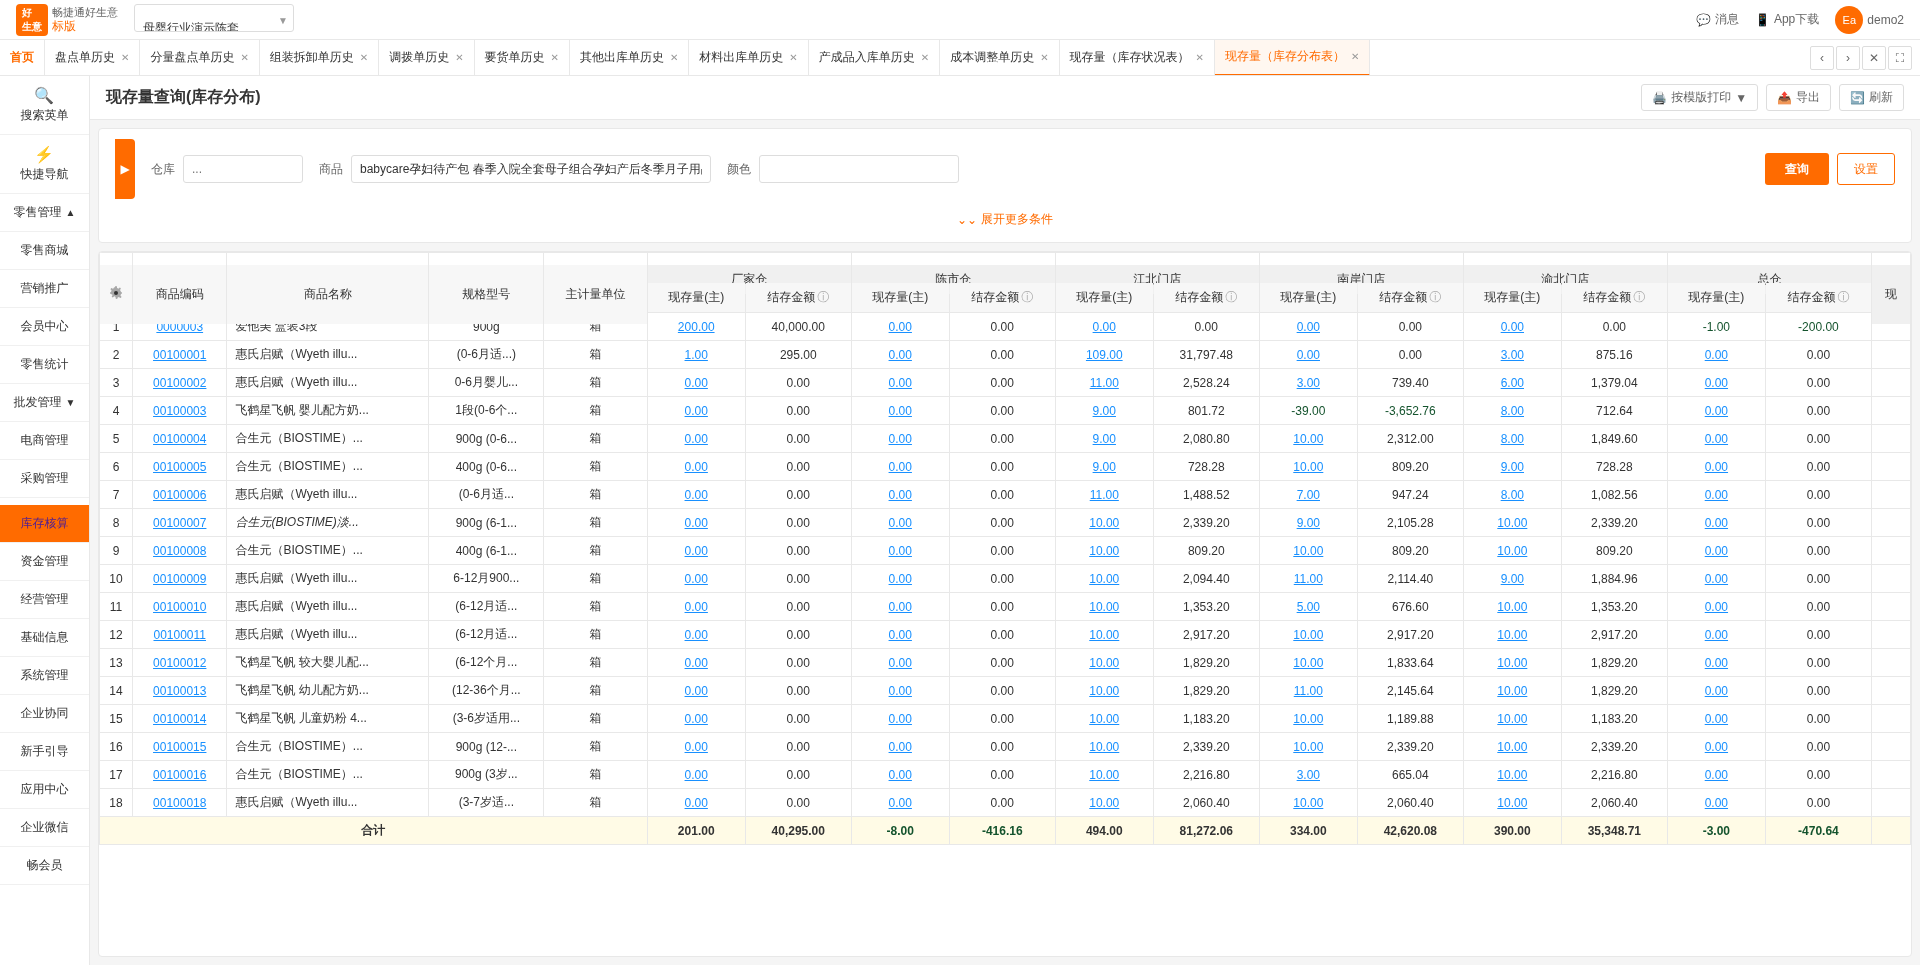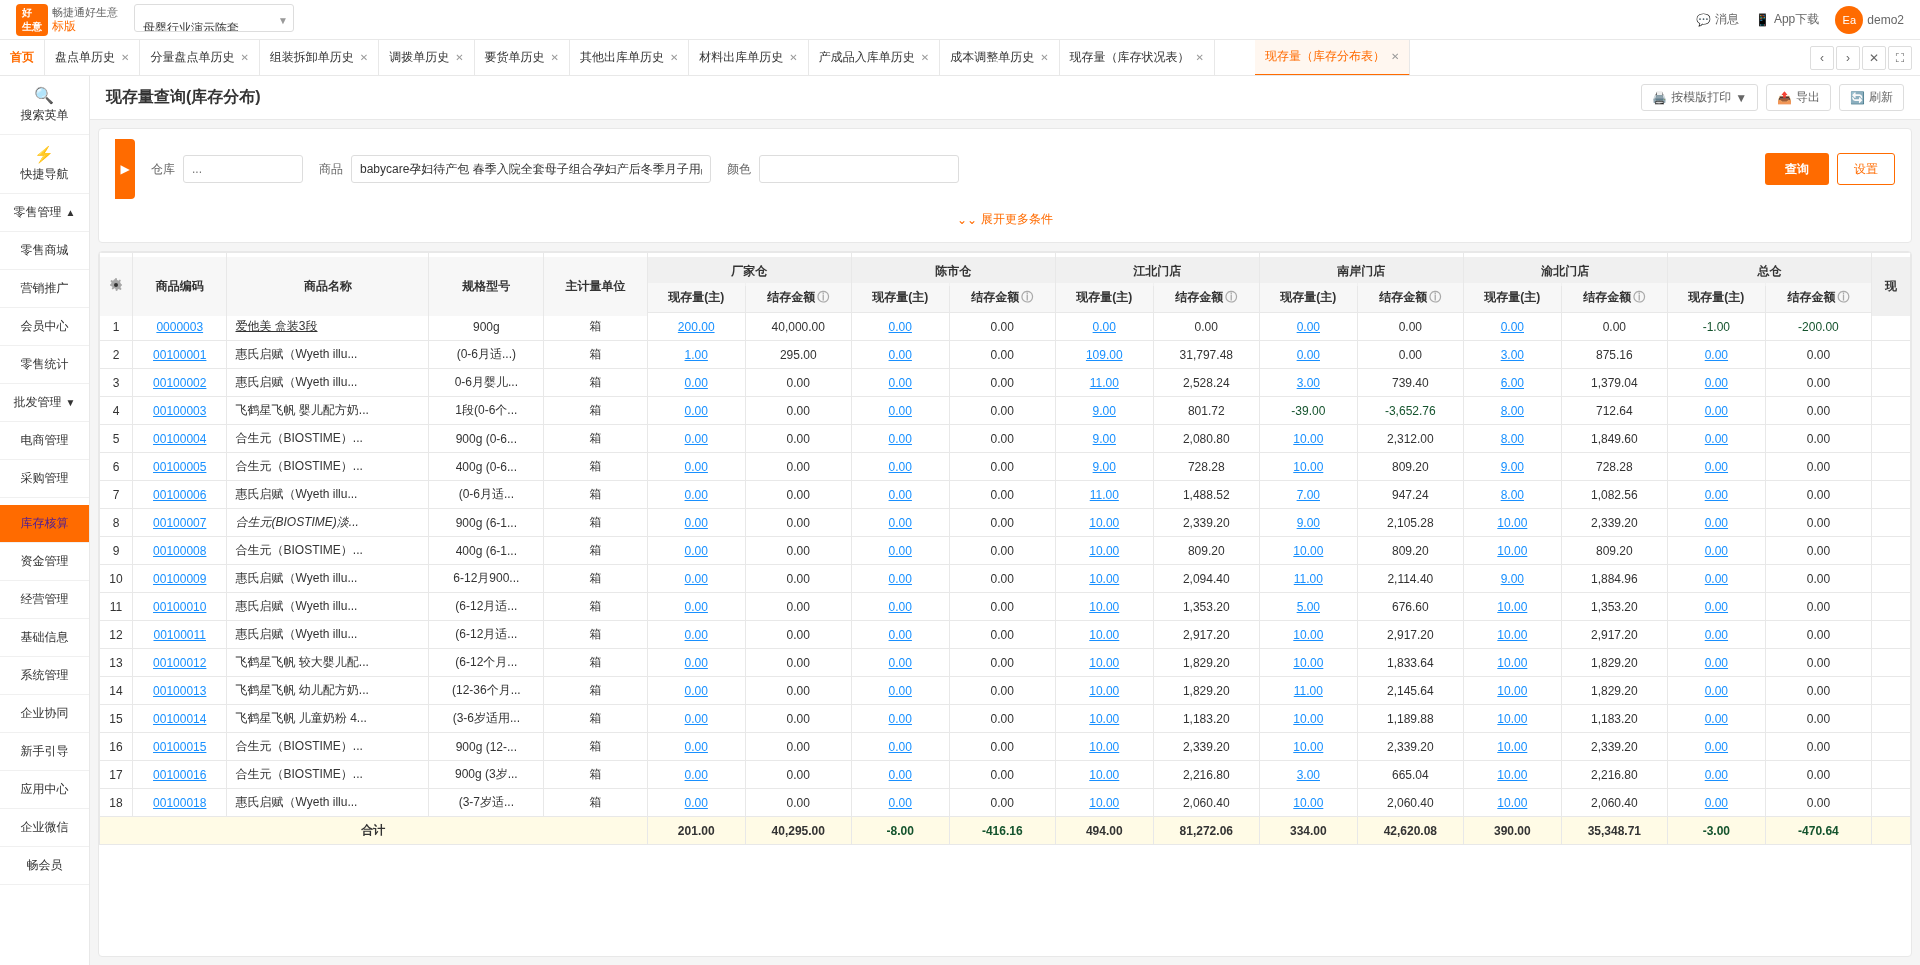--- a/index.html
+++ b/index.html
@@ -40,21 +40,21 @@
       align-items: center;
       gap: 4px;
       white-space: nowrap;
       cursor: pointer;
       border-right: 1px solid #e8e8e8;
       font-size: 12px;
       color: #333;
       flex-shrink: 0;
     }
     .nav-tab.home { background: #fff; font-weight: bold; color: #ff6b00; }
-    .nav-tab.active { background: #fff7f0; color: #ff6b00; border-bottom: 2px solid #ff6b00; margin-left: 40px; }
+    .nav-tab.active { background: #fff7f0; color: #ff6b00; border-bottom: 2px solid #ff6b00; }
     .nav-tab .close-x { color: #999; font-size: 10px; margin-left: 2px; }
     .nav-tab-actions { display: flex; align-items: center; margin-left: auto; gap: 2px; padding: 0 8px; }
     .nav-action-btn { width: 24px; height: 24px; display: flex; align-items: center; justify-content: center; cursor: pointer; color: #666; border: 1px solid #ddd; border-radius: 2px; }
 
     
     .main-layout { display: flex; height: calc(965px - 76px); }
 
     
     .sidebar {
       width: 90px;
@@ -169,25 +169,25 @@
       display: flex;
       flex-direction: column;
     }
     .table-scroll { overflow: auto; flex: 1; }
     table { border-collapse: collapse; width: 100%; min-width: 1600px; font-size: 12px; }
     thead th {
       background: #f7f7f7;
       border: 1px solid #e8e8e8;
       padding: 6px 8px;
       text-align: center;
-      font-weight: bold;
+      font-weight: normal;
       color: #333;
       white-space: nowrap;
       position: sticky;
-      top: 4px;
+      top: 12px;
       z-index: 2;
     }
     thead th.group-header { background: #f0f0f0; }
     tbody td {
       border: 1px solid #e8e8e8;
       padding: 5px 8px;
       text-align: center;
       color: #333;
       white-space: nowrap;
     }
@@ -448,21 +448,21 @@
               <th>现存量(主)</th>
               <th>结存金额<span class="info-icon">ⓘ</span></th>
               <th>现存量(主)</th>
               <th>结存金额<span class="info-icon">ⓘ</span></th>
             </tr>
           </thead>
           <tbody id="table-body">
           <tr>
     <td>1</td>
     <td><a class="num-link">0000003</a></td>
-    <td style="text-align:left;text-decoration:underline;">爱他美 盒装3段</td>
+    <td style="text-align:left;">爱他美 盒装3段</td>
     <td>900g</td>
     <td>箱</td>
     <td><span class="num-link">200.00</span></td>
     <td>40,000.00</td>
     <td><span class="num-link">0.00</span></td>
     <td>0.00</td>
     <td><span class="num-link">0.00</span></td>
     <td>0.00</td>
     <td><span class="num-link">0.00</span></td>
     <td class="">0.00</td>

